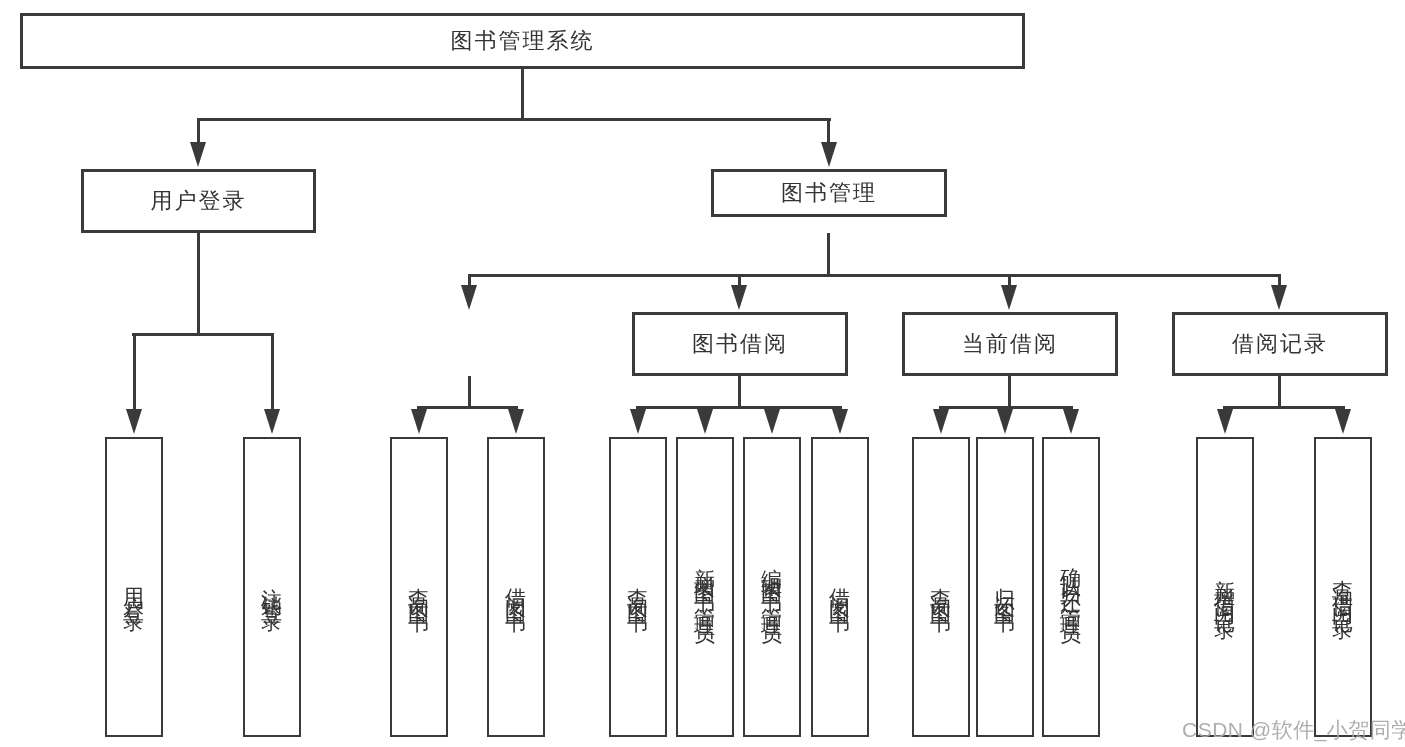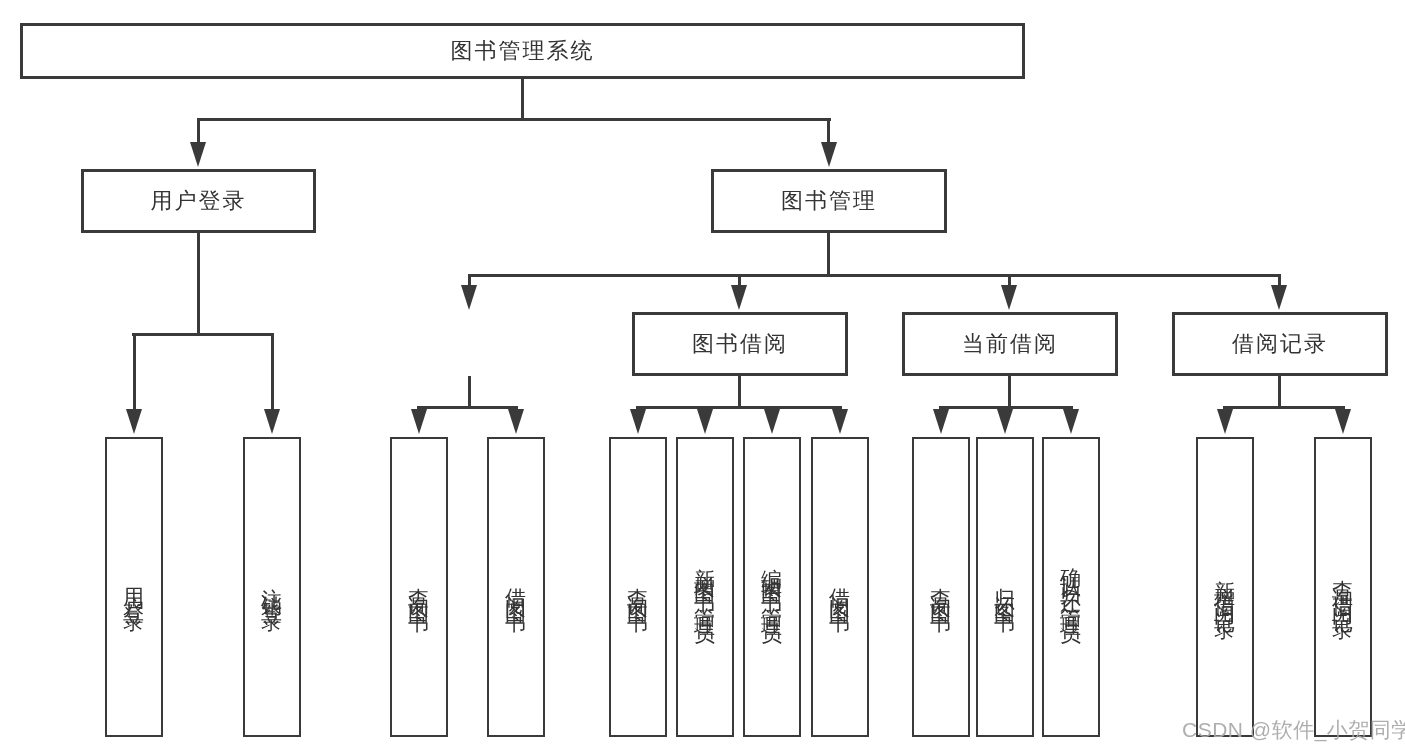--- a/index.html
+++ b/index.html
@@ -59,35 +59,35 @@
     z-index: 6;
     white-space: nowrap;
     letter-spacing: 0.5px;
   }
 </style>
 </head>
 <body>
 
 <div class="canvas">
 
-  <div class="node" style="left:20px; top:23px; width:1005px; height:56px;">
+  <div class="node" style="left:20px; top:13px; width:1005px; height:56px;">
     <span>图书管理系统</span>
   </div>
 
   <div class="v" style="left:521px; top:69px; width:3px; height:49px;"></div>
   <div class="h" style="left:197px; top:118px; width:634px; height:3px;"></div>
   <div class="v" style="left:197px; top:118px; width:3px; height:28px;"></div>
   <div class="v" style="left:827px; top:118px; width:3px; height:28px;"></div>
   <div class="ah" style="left:190px; top:142px;"></div>
   <div class="ah" style="left:821px; top:142px;"></div>
 
   <div class="node" style="left:81px; top:169px; width:235px; height:64px;">
     <span>用户登录</span>
   </div>
-  <div class="node" style="left:711px; top:169px; width:236px; height:64px;">
+  <div class="node" style="left:711px; top:169px; width:236px; height:48px;">
     <span>图书管理</span>
   </div>
 
   <div class="v" style="left:197px; top:233px; width:3px; height:103px;"></div>
   <div class="h" style="left:132px; top:333px; width:142px; height:3px;"></div>
   <div class="v" style="left:133px; top:333px; width:3px; height:78px;"></div>
   <div class="v" style="left:271px; top:333px; width:3px; height:78px;"></div>
   <div class="ah" style="left:126px; top:409px;"></div>
   <div class="ah" style="left:264px; top:409px;"></div>
 

